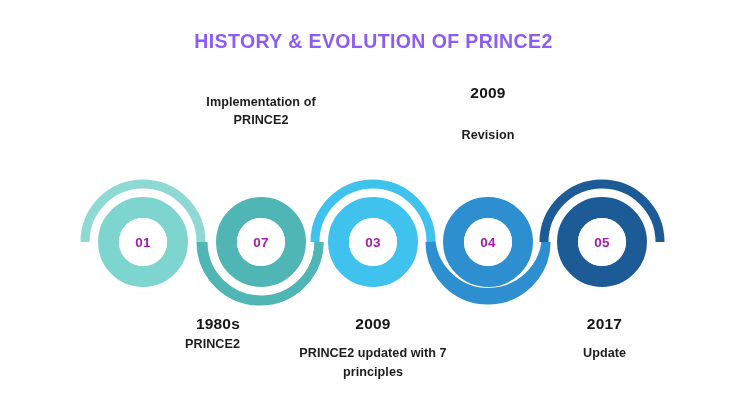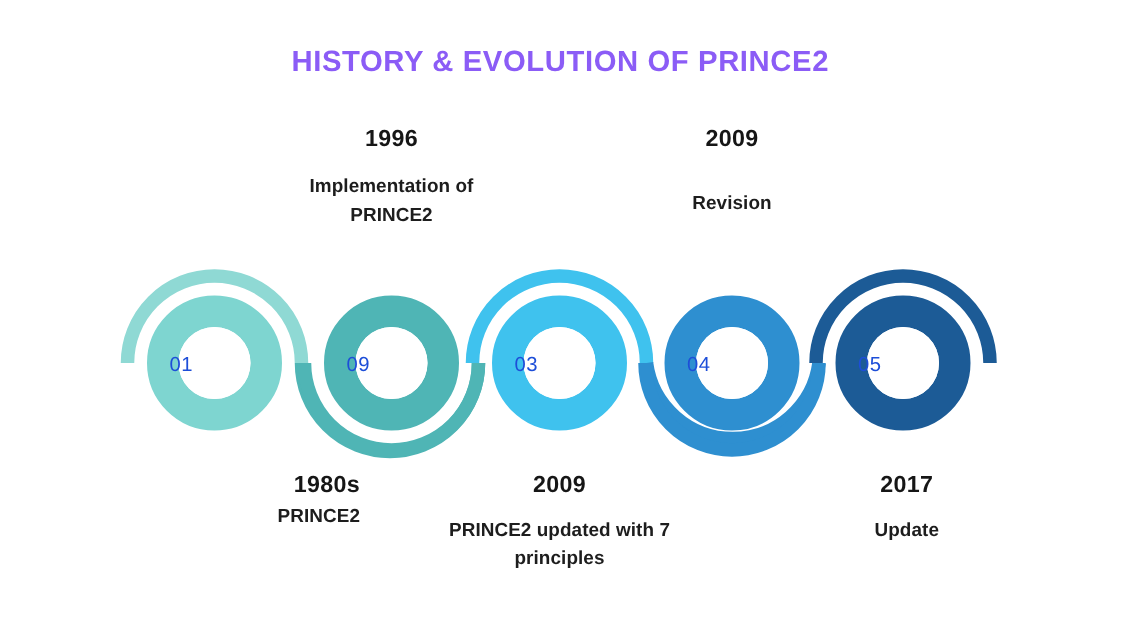--- a/index.html
+++ b/index.html
@@ -55,24 +55,24 @@
     font-weight: bold;
     color: #1d1d1d;
     letter-spacing: 0.05px;
   }
   .label-top .label-desc { margin-top: 11px; }
   .label-bottom .label-desc { margin-top: 9px; }
   .label-top.gap .label-desc { margin-top: 22px; }
 
   .step-number {
     position: absolute;
-    text-align: left;
+    text-align: center;
     font-size: 13.5px;
-    font-weight: normal;
-    color: #1d4ed8;
+    font-weight: bold;
+    color: #a21caf;
     letter-spacing: 0.3px;
     width: 60px;
   }
 </style>
 </head>
 <body>
 
 <div id="infographic">
 
   <div class="title">HISTORY &amp; EVOLUTION OF PRINCE2</div>
@@ -113,27 +113,26 @@
     <g fill="#ffffff">
       <circle cx="143" cy="242" r="24"></circle>
       <circle cx="261" cy="242" r="24"></circle>
       <circle cx="373" cy="242" r="24"></circle>
       <circle cx="488" cy="242" r="24"></circle>
       <circle cx="602" cy="242" r="24"></circle>
     </g>
   </svg>
 
   <div class="step-number" style="left:113px; top:235px;">01</div>
-  <div class="step-number" style="left:231px; top:235px;">09</div>
+  <div class="step-number" style="left:231px; top:235px;">07</div>
   <div class="step-number" style="left:343px; top:235px;">03</div>
   <div class="step-number" style="left:458px; top:235px;">04</div>
   <div class="step-number" style="left:572px; top:235px;">05</div>
 
   <div class="label-block label-top" style="left:171px; top:82px; width:180px;">
-    <div class="label-year">1996</div>
     <div class="label-desc">Implementation of</div>
     <div class="label-desc" style="margin-top:0;">PRINCE2</div>
   </div>
 
   <div class="label-block label-top gap" style="left:398px; top:82px; width:180px;">
     <div class="label-year">2009</div>
     <div class="label-desc">Revision</div>
   </div>
 
   <div class="label-block label-bottom" style="left:50px; top:313px; width:190px;text-align:right;">

